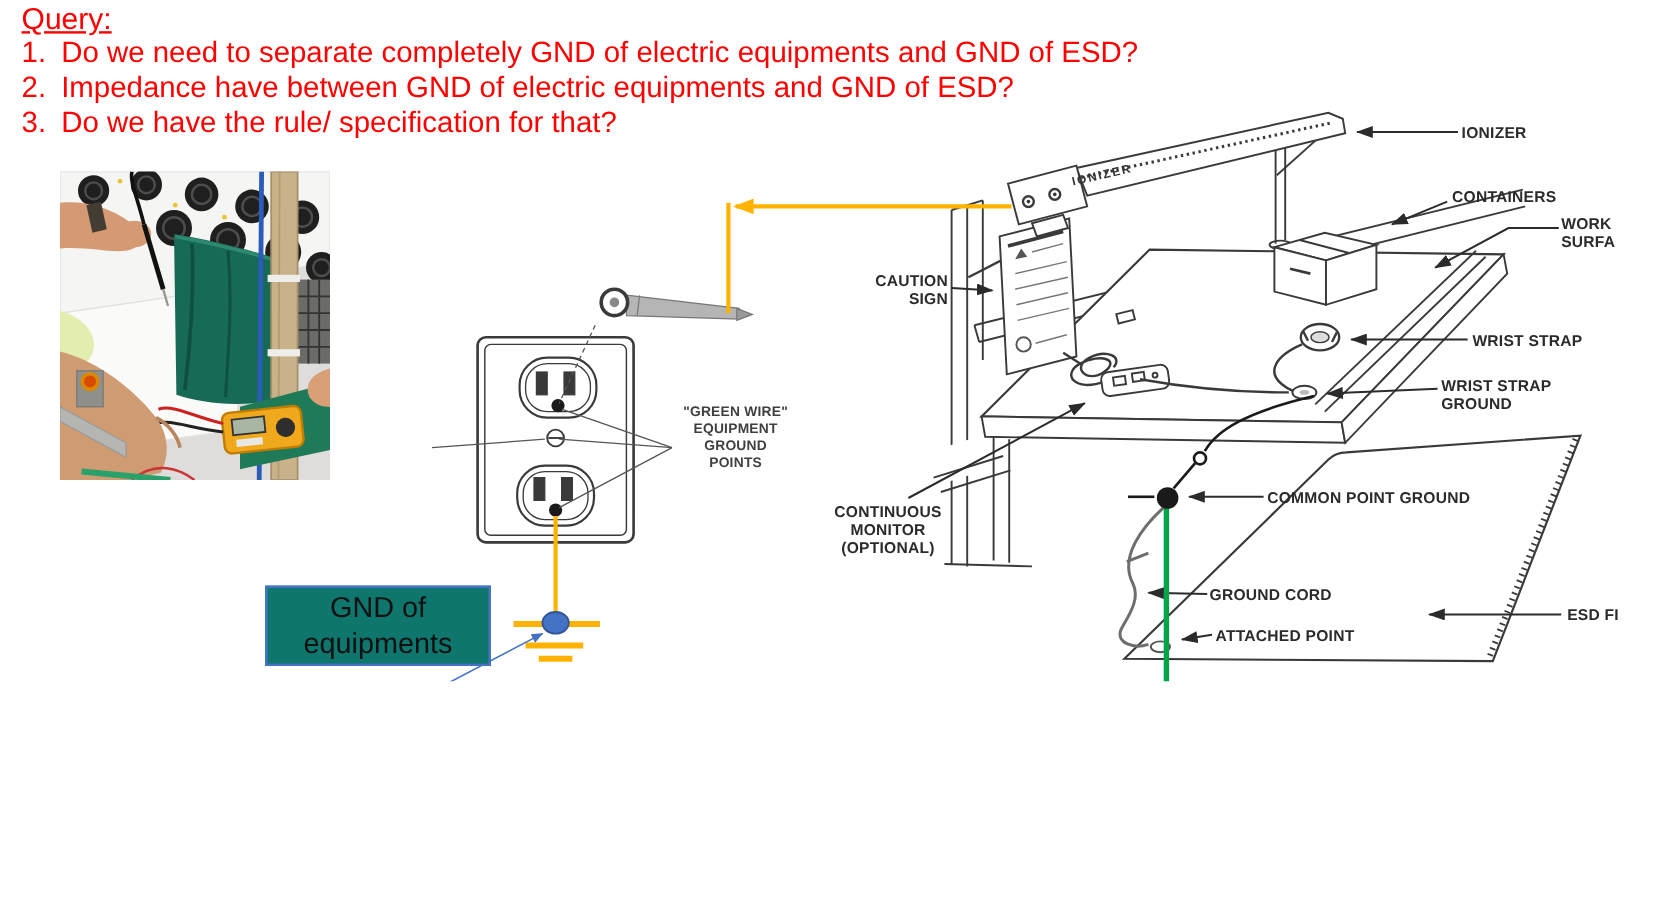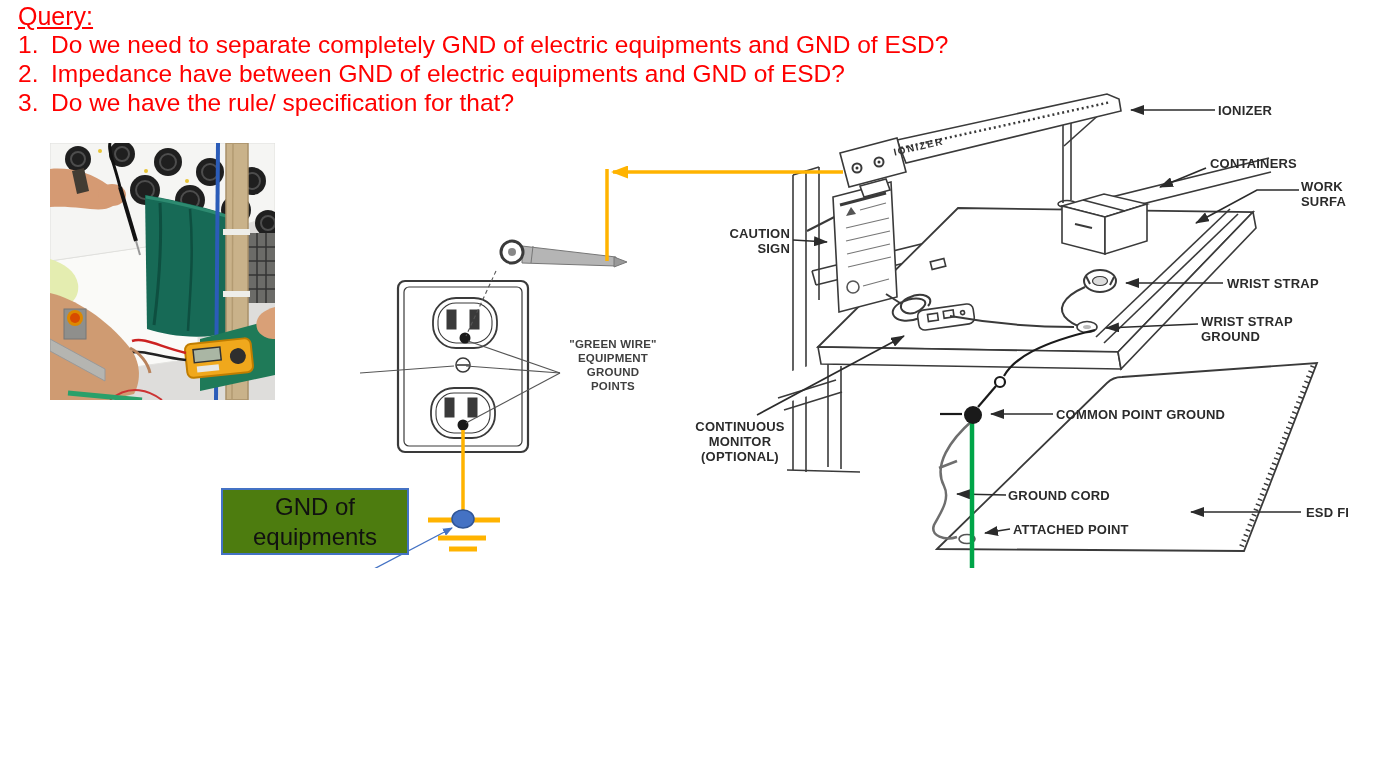--- a/index.html
+++ b/index.html
@@ -13,21 +13,21 @@
   
   .lbl{position:absolute;font-weight:bold;font-size:13px;line-height:15px;color:#2b2b2b;
        white-space:pre-line;letter-spacing:.2px;}
   .lbl.sm{font-size:11.5px;line-height:14px;color:#3f3f3f;}
   .ctr{text-align:center;}
   .rt{text-align:right;}
   
   .box{position:absolute;border:2.5px solid #4472C4;display:flex;align-items:center;
        justify-content:center;text-align:center;font-size:24px;color:#111;
        white-space:pre-line;line-height:30px;}
-  #gndEq{left:221px;top:488px;width:184px;height:63px;background:#4d7c0f;}
+  #gndEq{left:221px;top:488px;width:184px;height:63px;background:#0f766e;}
   #gndEsd{left:222px;top:688px;width:183px;height:60px;background:#92D050;}
   #exampleLbl{position:absolute;left:88px;top:603px;font-size:26px;color:#111;margin-top:18px;}
   #ohmEllipse{position:absolute;left:203px;top:590px;width:138px;height:58px;background:#4472C4;
               border:2px solid #2F5597;border-radius:50%;display:flex;align-items:center;
               justify-content:center;font-size:29px;font-weight:bold;color:#FF0000;}
   #barText{position:absolute;left:893px;top:141px;font-size:10px;font-weight:bold;
            letter-spacing:1.5px;color:#333;transform:rotate(-13deg);}
   svg.art{position:absolute;left:0;top:0;}
   #photo{position:absolute;left:50px;top:143px;width:225px;height:257px;}
 </style>

